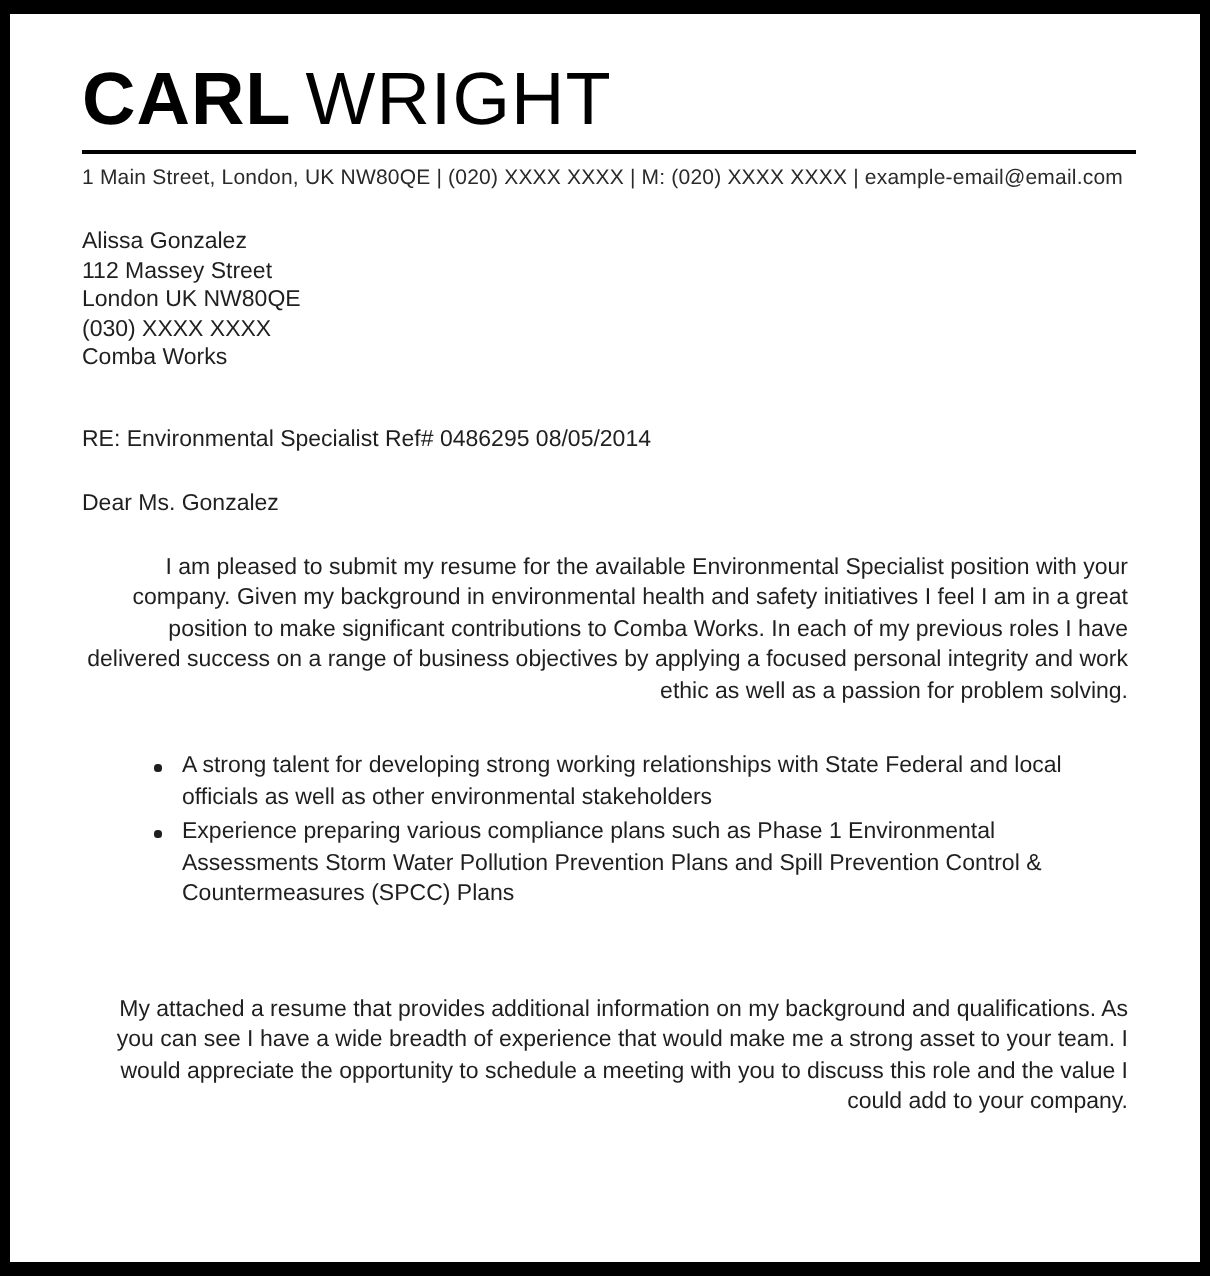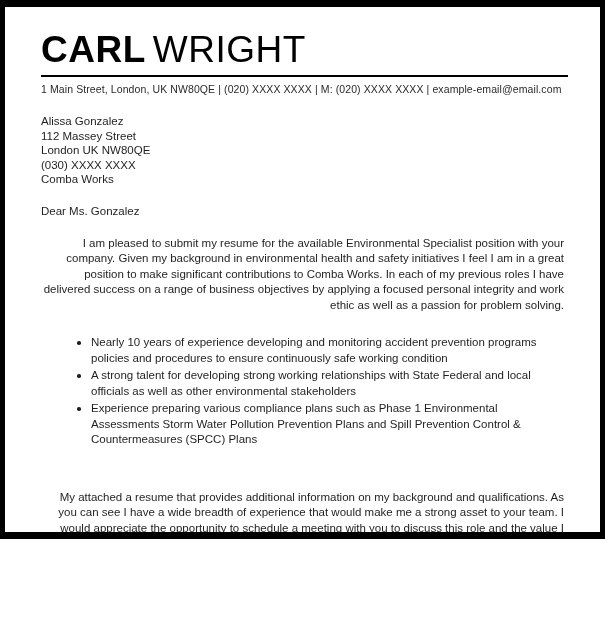--- a/index.html
+++ b/index.html
@@ -6,21 +6,21 @@
     margin: 0;
     padding: 0;
     background: #ffffff;
   }
   body {
     font-family: "Liberation Sans", sans-serif;
   }
   .page {
     position: relative;
     width: 605px;
-    height: 539px;
+    height: 638px;
     box-sizing: border-box;
     background: #ffffff;
     border-top: 7px solid #000000;
     border-bottom: 7px solid #000000;
     border-left: 5px solid #000000;
     border-right: 5px solid #000000;
     overflow: hidden;
   }
   .sheet {
     position: absolute;
@@ -144,28 +144,28 @@
     </div>
 
     <div class="recipient">
       <div>Alissa Gonzalez</div>
       <div>112 Massey Street</div>
       <div>London UK NW80QE</div>
       <div>(030) XXXX XXXX</div>
       <div>Comba Works</div>
     </div>
 
+    <div class="subject">RE: Environmental Specialist Ref# 0486295 08/05/2014</div>
 
     <div class="salutation">Dear Ms. Gonzalez</div>
 
     <p class="para">I am pleased to submit my resume for the available Environmental Specialist position with your company. Given my background in environmental health and safety initiatives I feel I am in a great position to make significant contributions to Comba Works. In each of my previous roles I have delivered success on a range of business objectives by applying a focused personal integrity and work ethic as well as a passion for problem solving.</p>
 
 
     <ul class="bullets">
-      <li>Nearly 10 years of experience developing and monitoring accident prevention programs policies and procedures to ensure continuously safe working condition</li>
       <li>A strong talent for developing strong working relationships with State Federal and local officials as well as other environmental stakeholders</li>
       <li>Experience preparing various compliance plans such as Phase 1 Environmental Assessments Storm Water Pollution Prevention Plans and Spill Prevention Control &amp; Countermeasures (SPCC) Plans</li>
     </ul>
 
     <p class="para para-closing">My attached a resume that provides additional information on my background and qualifications. As you can see I have a wide breadth of experience that would make me a strong asset to your team. I would appreciate the opportunity to schedule a meeting with you to discuss this role and the value I could add to your company.</p>
 
   </div>
 </div>
 
 </body></html>

